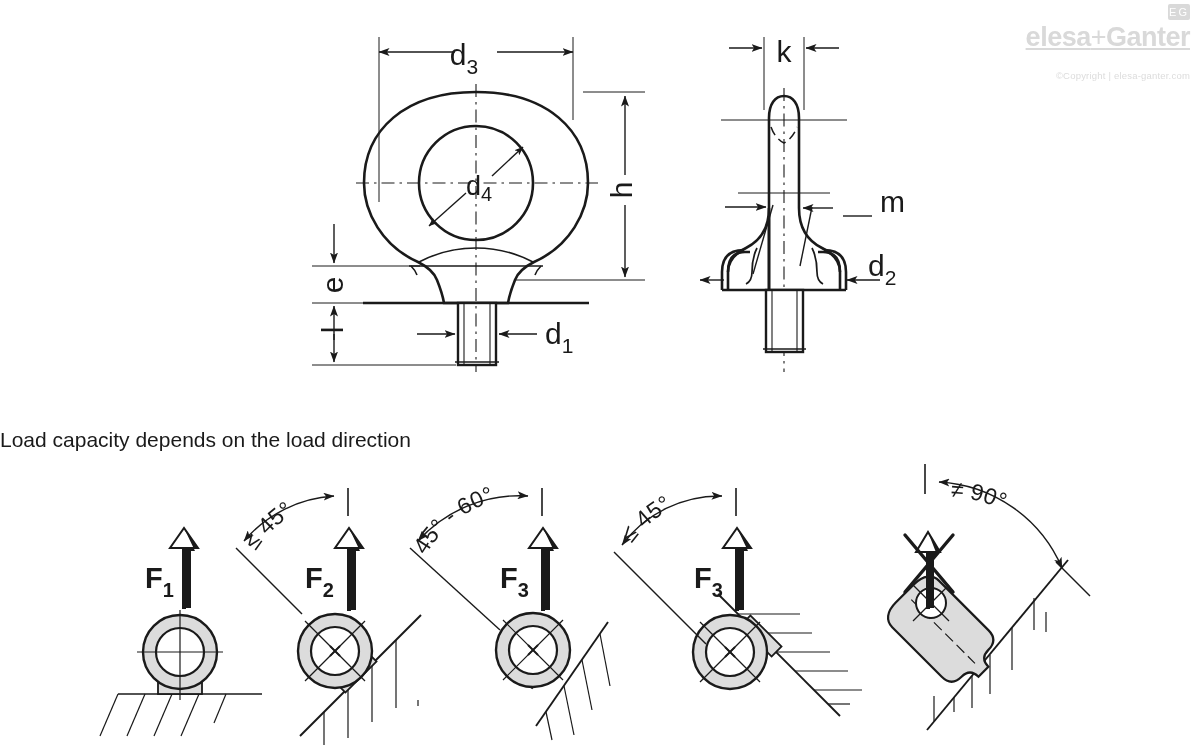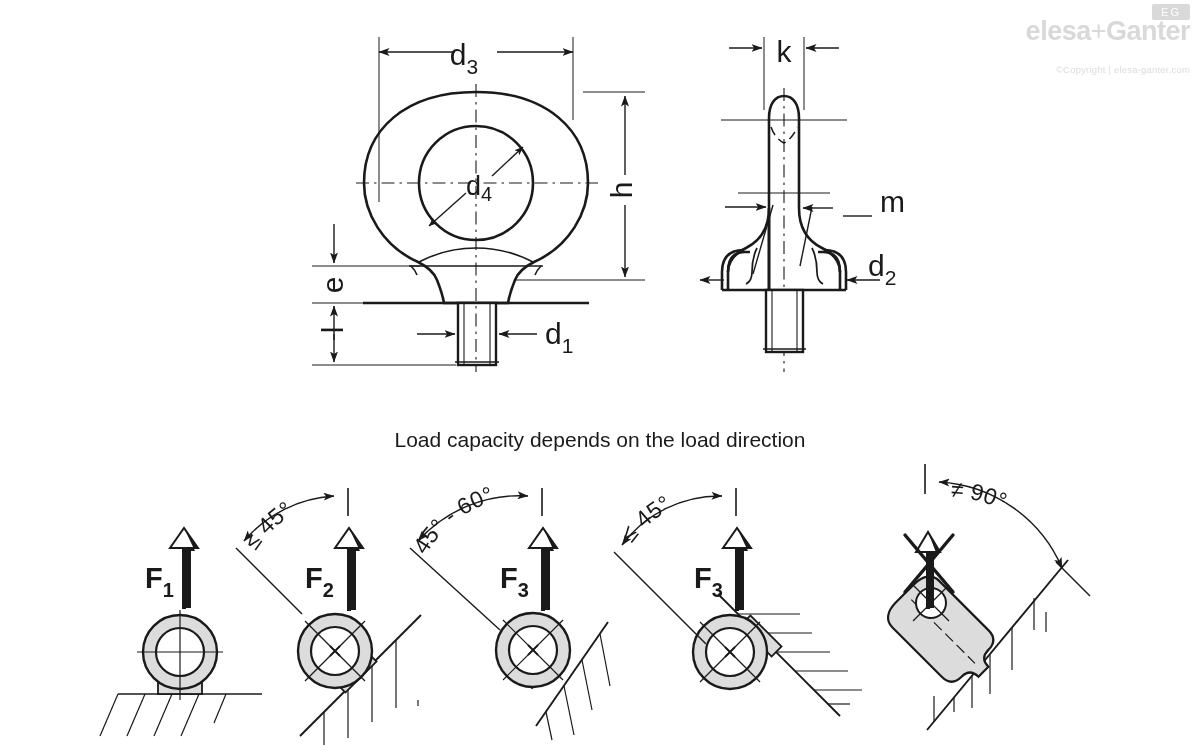--- a/index.html
+++ b/index.html
@@ -4,34 +4,34 @@
 <style>
   html,body{margin:0;padding:0;background:#ffffff;}
   body{width:1200px;height:752px;position:relative;overflow:hidden;
        font-family:"Liberation Sans",sans-serif;color:#1a1a1a;}
   #root{position:absolute;left:0;top:0;width:1200px;height:752px;}
   svg.layer{position:absolute;left:0;top:0;width:1200px;height:752px;}
   .wm{position:absolute;right:10px;top:6px;text-align:right;user-select:none;}
   .wm-main{font-size:27px;font-weight:bold;color:#d9d9d9;letter-spacing:-0.5px;line-height:1;}
   .wm-main .plus{font-weight:normal;}
   .wm-sub{font-size:9.5px;color:#dcdcdc;letter-spacing:0.2px;margin-top:19px;}
-  .wm-badge{position:absolute;right:0px;top:-2px;width:38px;height:16px;background:#d9d9d9;
+  .wm-badge{position:absolute;right:0px;top:-2px;width:22px;height:16px;background:#d9d9d9;
             color:#ffffff;font-size:11px;font-weight:normal;line-height:16px;text-align:center;
             letter-spacing:2px;border-radius:2px;}
-  .caption{position:absolute;left:0;top:428px;width:1200px;text-align:center;
+  .caption{position:absolute;left:0;top:428px;width:1200px;
            font-size:21px;color:#1a1a1a;}
 </style>
 </head>
 <body>
 
 <div id="root">
 
   <div class="wm">
     <div class="wm-badge">EG</div>
-    <div class="wm-main" style="margin-top:12px;">
+    <div class="wm-main" style="margin-top:18px;text-decoration:underline;">
       <span>elesa</span><span class="plus">+</span><span>Ganter</span>
     </div>
     <div class="wm-sub">©Copyright | elesa-ganter.com</div>
   </div>
 
   <div class="caption">Load capacity depends on the load direction</div>
 
   <svg class="layer" viewBox="0 0 1200 752">
     <defs>
       <marker id="ar" markerWidth="11" markerHeight="8" refX="10.5" refY="4" orient="auto" markerUnits="userSpaceOnUse">

